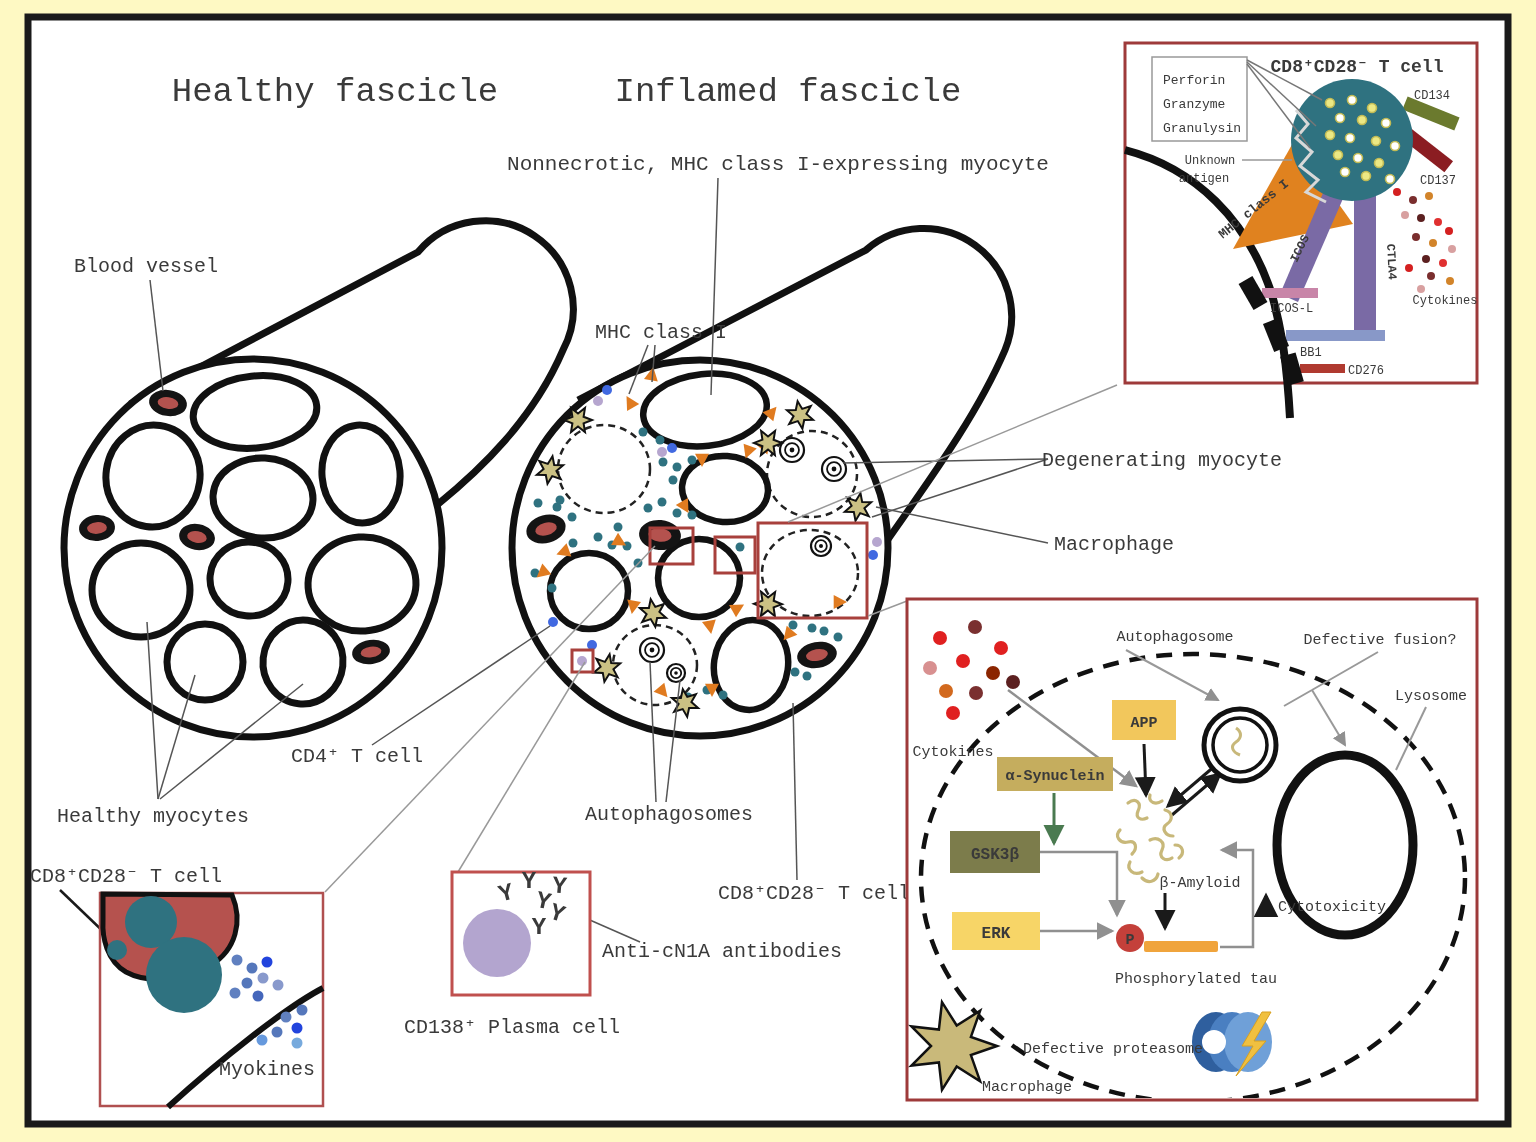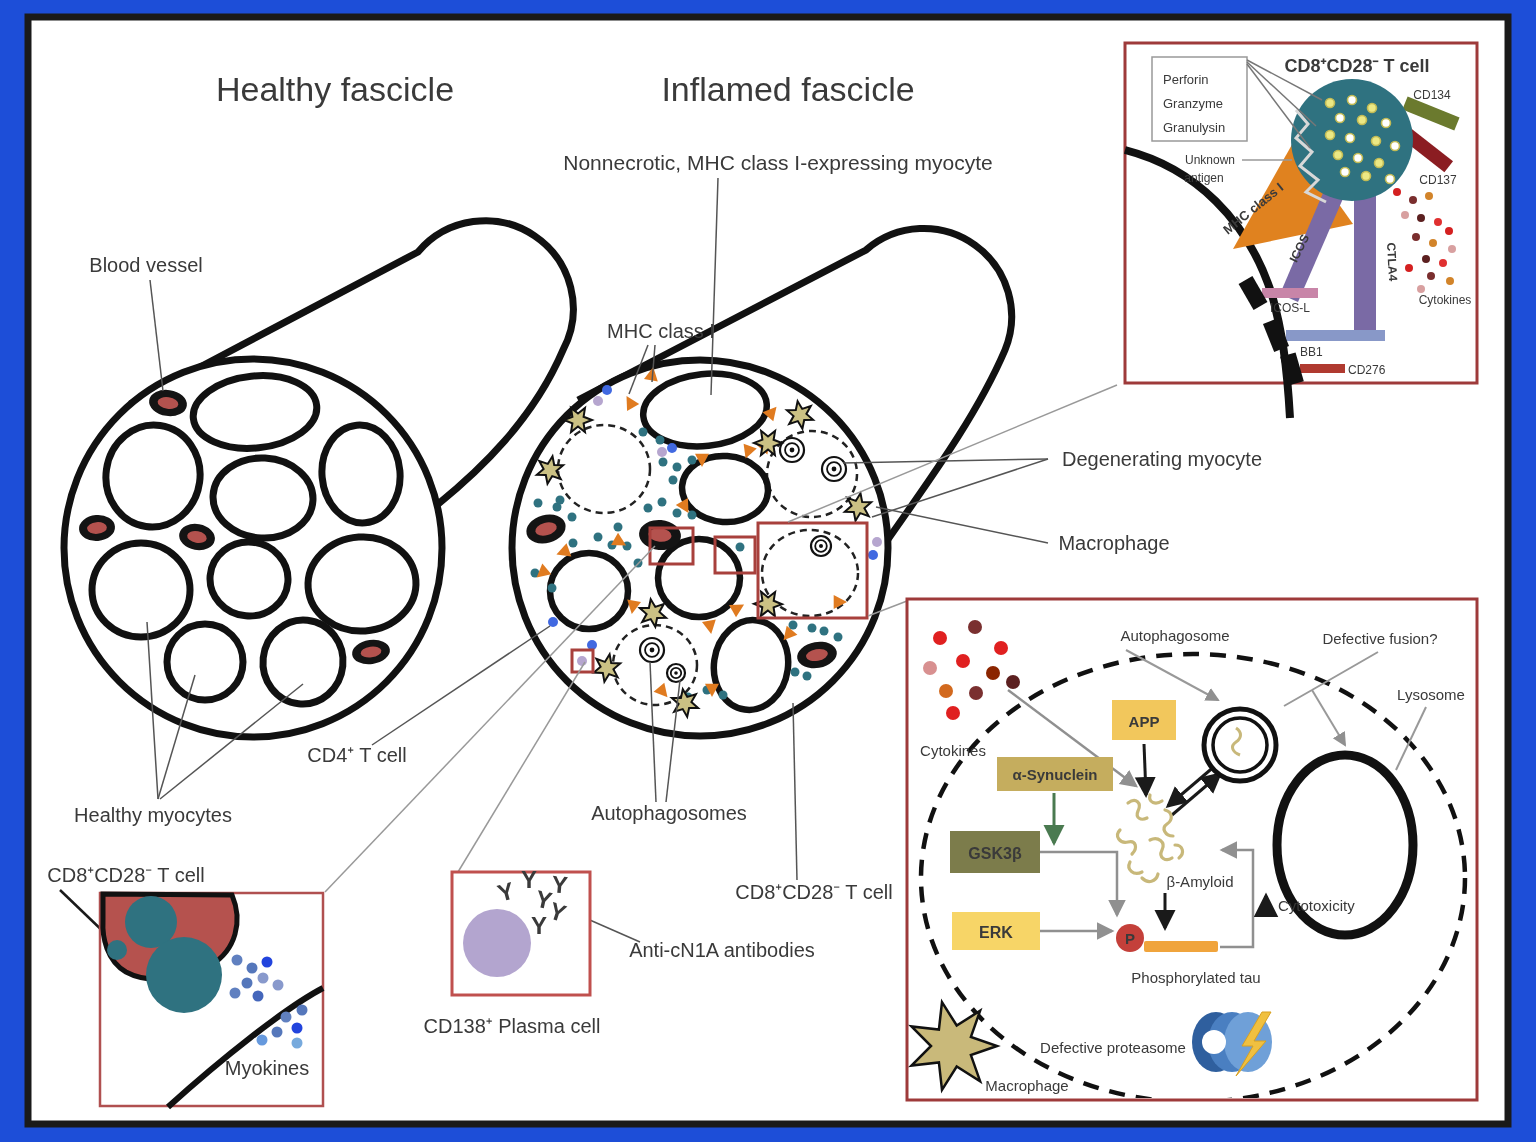--- a/index.html
+++ b/index.html
@@ -1,16 +1,16 @@
 <!DOCTYPE html>
 <html><head>
 <meta charset="utf-8">
 <style>
   html,body{margin:0;padding:0;background:#ffffff;}
-  .stage{width:1536px;height:1142px;position:relative;font-family:Liberation Sans, sans-serif;background:#1d4ed8;overflow:hidden;}
+  .stage{width:1536px;height:1142px;position:relative;font-family:Liberation Mono, monospace;background:#fef9c3;overflow:hidden;}
   svg{display:block;}
   text{fill:#3a3a3a;}
 </style>
 </head>
 <body>
 
 <div class="stage">
 <svg width="1536" height="1142" viewBox="0 0 1536 1142" xmlns="http://www.w3.org/2000/svg">
   <defs>
     <marker id="m-black" markerWidth="9" markerHeight="9" refX="6" refY="3.5" orient="auto">

